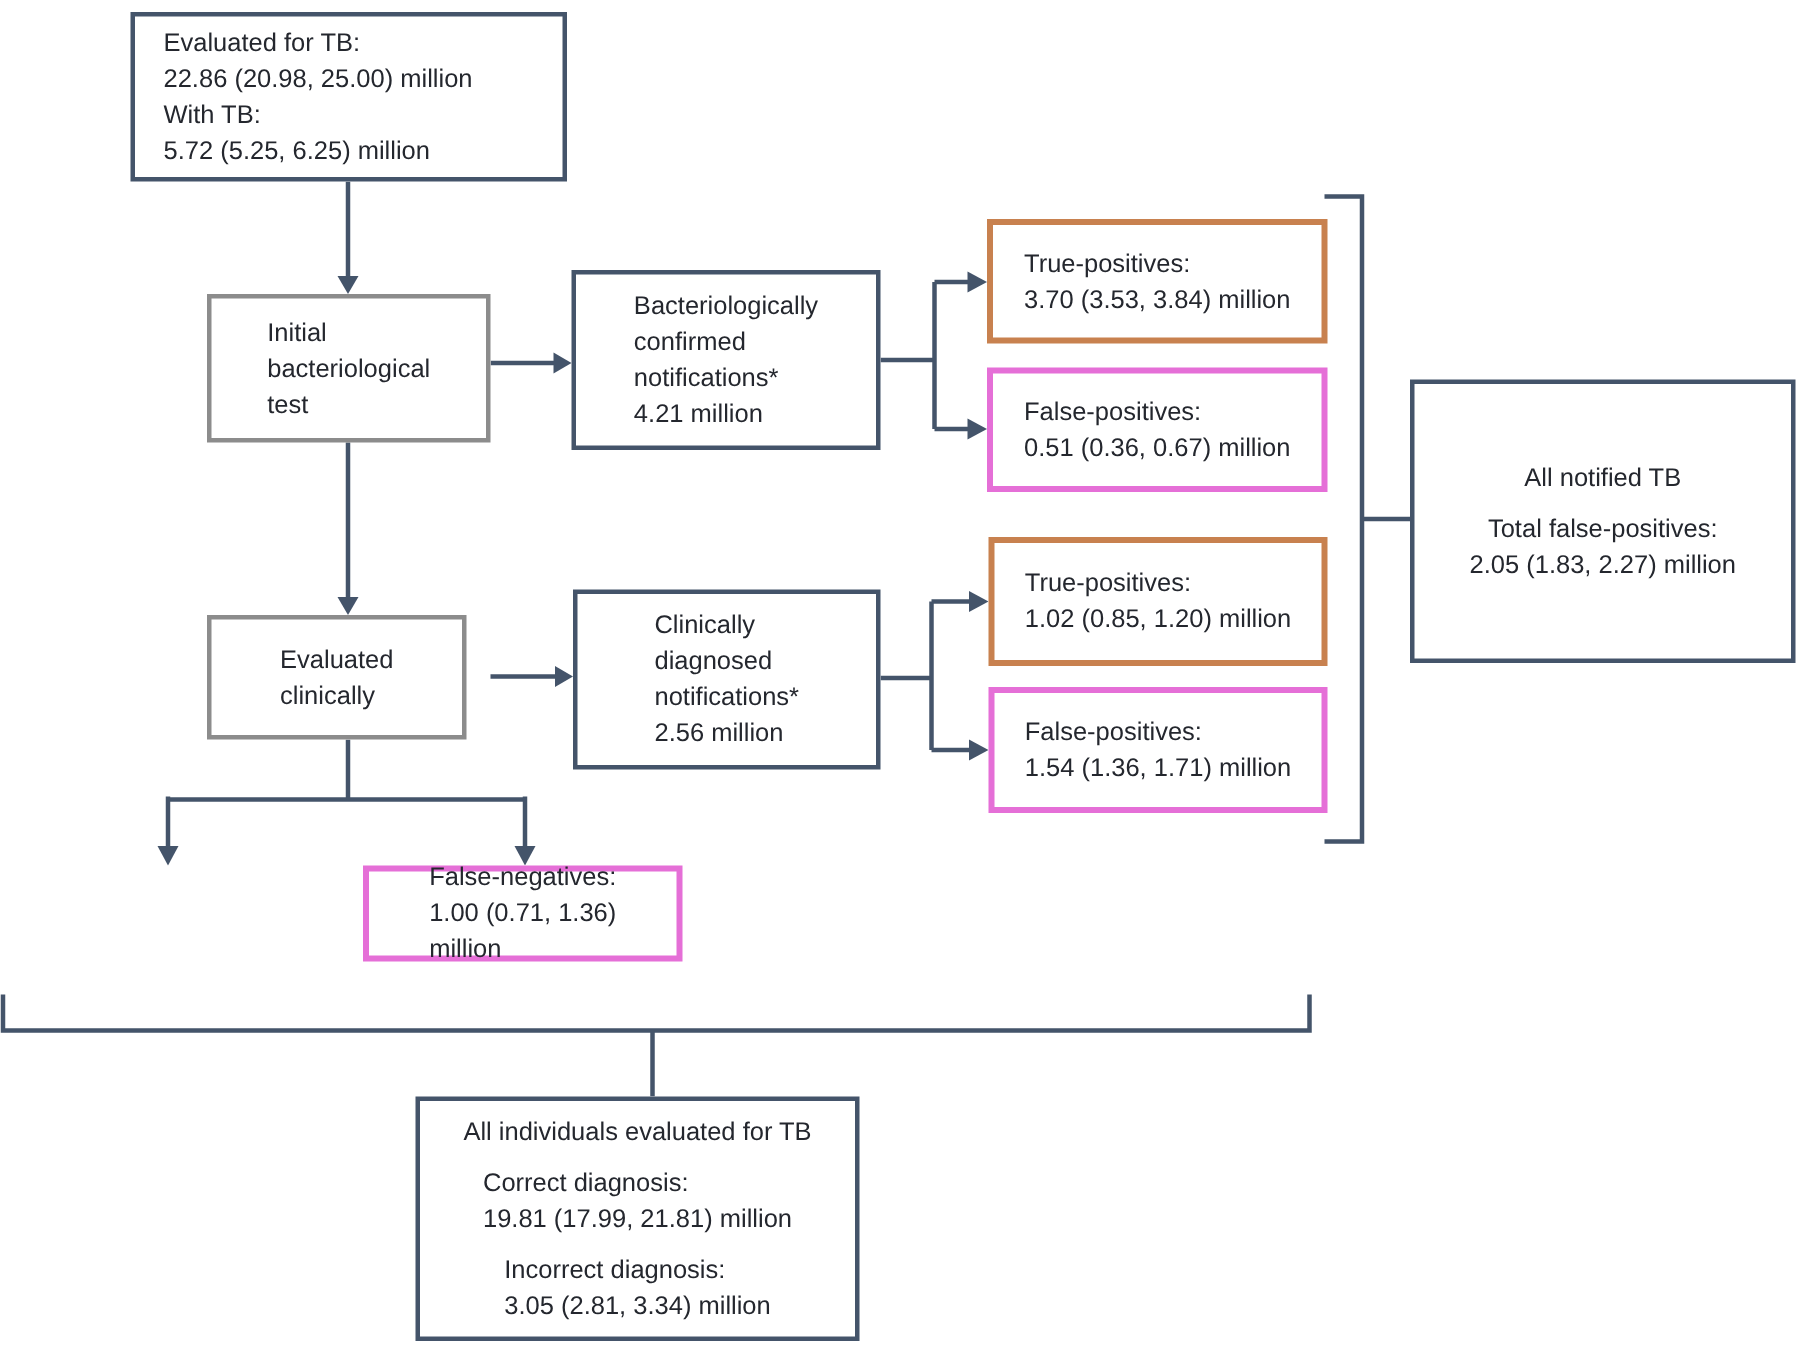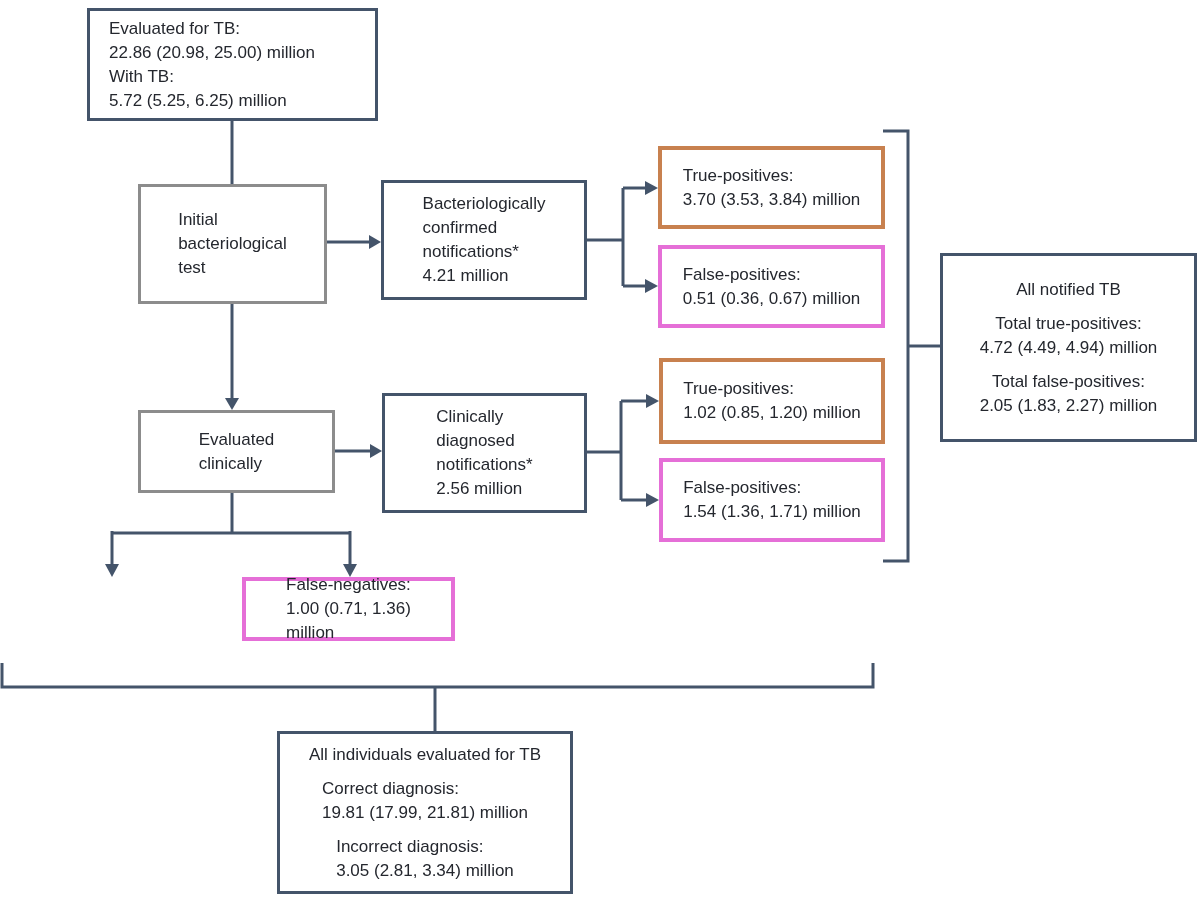--- a/index.html
+++ b/index.html
@@ -86,21 +86,21 @@
 
   <div class="node b-dark top-left" style="left:87px; top:8px; width:291px; height:113px;">
     <div class="inner">
       <span class="line">Evaluated for TB:</span>
       <span class="line">22.86 (20.98, 25.00) million</span>
       <span class="line">With TB:</span>
       <span class="line">5.72 (5.25, 6.25) million</span>
     </div>
   </div>
 
-  <div class="node b-gray" style="left:138px; top:184px; width:189px; height:120px;">
+  <div class="node b-gray" style="left:138px; top:196px; width:189px; height:99px;">
     <div class="inner">
       <span class="line">Initial</span>
       <span class="line">bacteriological</span>
       <span class="line">test</span>
     </div>
   </div>
 
   <div class="node b-dark" style="left:381px; top:180px; width:206px; height:120px;">
     <div class="inner">
       <span class="line">Bacteriologically</span>
@@ -117,21 +117,21 @@
     </div>
   </div>
 
   <div class="node b-false" style="left:658px; top:245px; width:227px; height:83px;">
     <div class="inner">
       <span class="line">False-positives:</span>
       <span class="line">0.51 (0.36, 0.67) million</span>
     </div>
   </div>
 
-  <div class="node b-gray" style="left:138px; top:410px; width:197px; height:83px;">
+  <div class="node b-gray" style="left:138px; top:410px; width:173px; height:83px;">
     <div class="inner">
       <span class="line">Evaluated</span>
       <span class="line">clinically</span>
     </div>
   </div>
 
   <div class="node b-dark" style="left:382px; top:393px; width:205px; height:120px;">
     <div class="inner">
       <span class="line">Clinically</span>
       <span class="line">diagnosed</span>
@@ -150,24 +150,20 @@
   <div class="node b-false" style="left:659px; top:458px; width:226px; height:84px;">
     <div class="inner">
       <span class="line">False-positives:</span>
       <span class="line">1.54 (1.36, 1.71) million</span>
     </div>
   </div>
 
   <div class="node b-dark stack center-text" style="left:940px; top:253px; width:257px; height:189px;">
     <span class="title-center">All notified TB</span>
     <div class="para">
-      <span class="line">Total true-positives:</span>
-      <span class="line">4.72 (4.49, 4.94) million</span>
-    </div>
-    <div class="para">
       <span class="line">Total false-positives:</span>
       <span class="line">2.05 (1.83, 2.27) million</span>
     </div>
   </div>
 
 
   <div class="node b-false" style="left:242px; top:577px; width:213px; height:64px;">
     <div class="inner">
       <span class="line">False-negatives:</span>
       <span class="line">1.00 (0.71, 1.36)</span>

